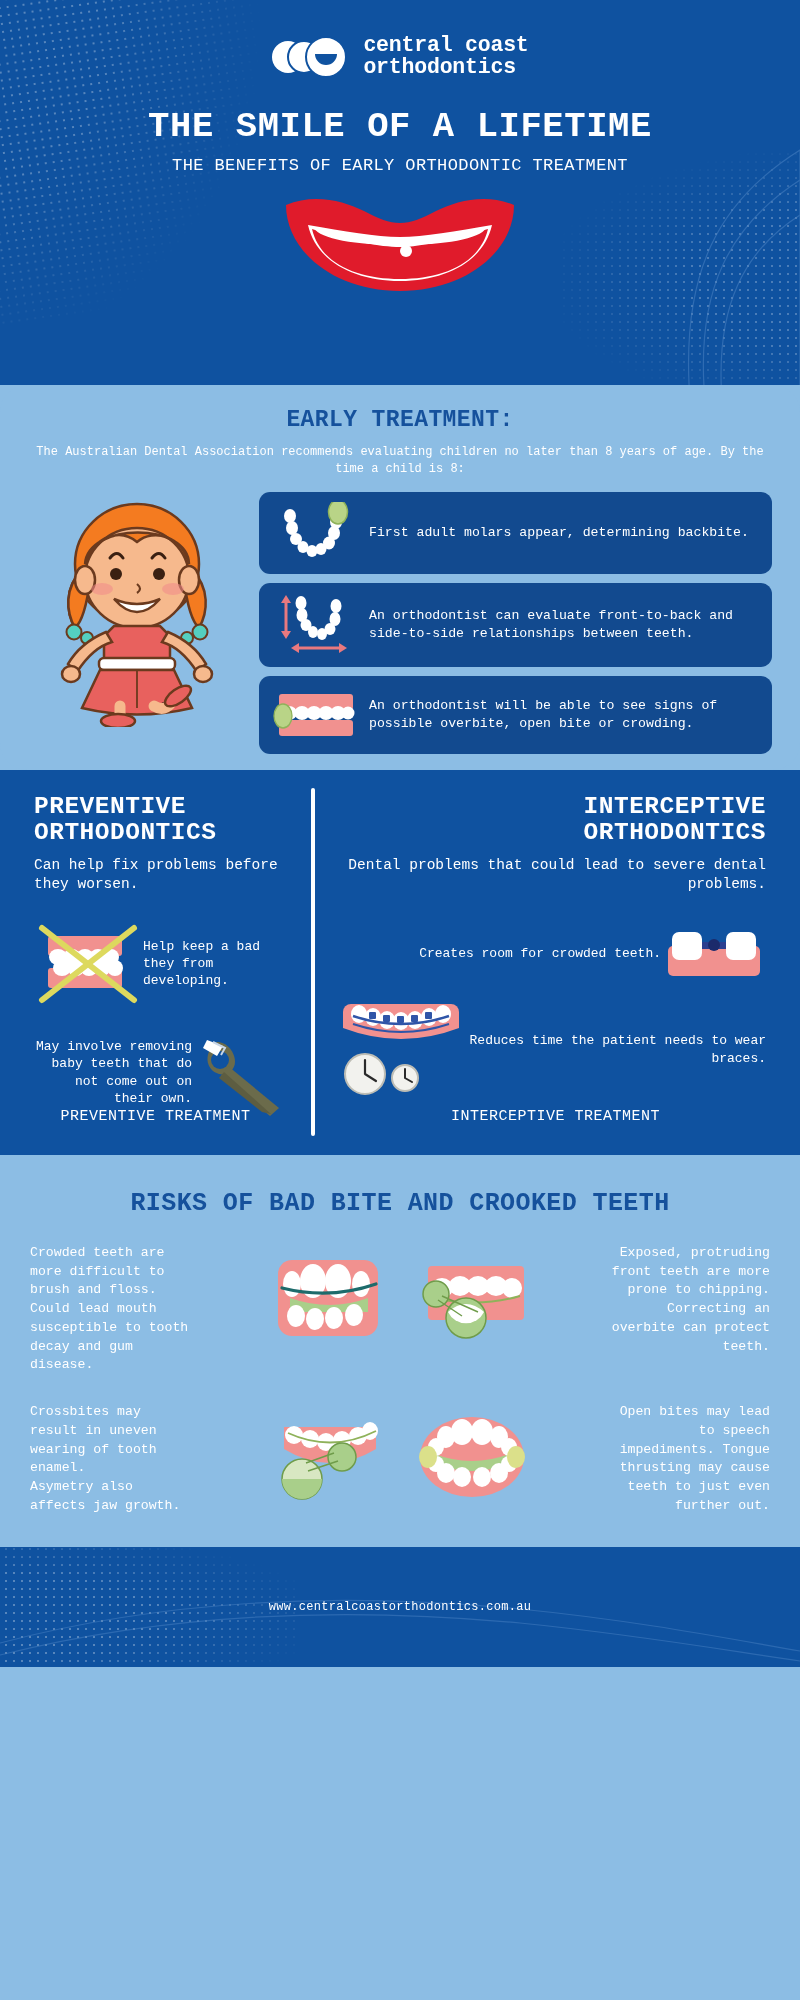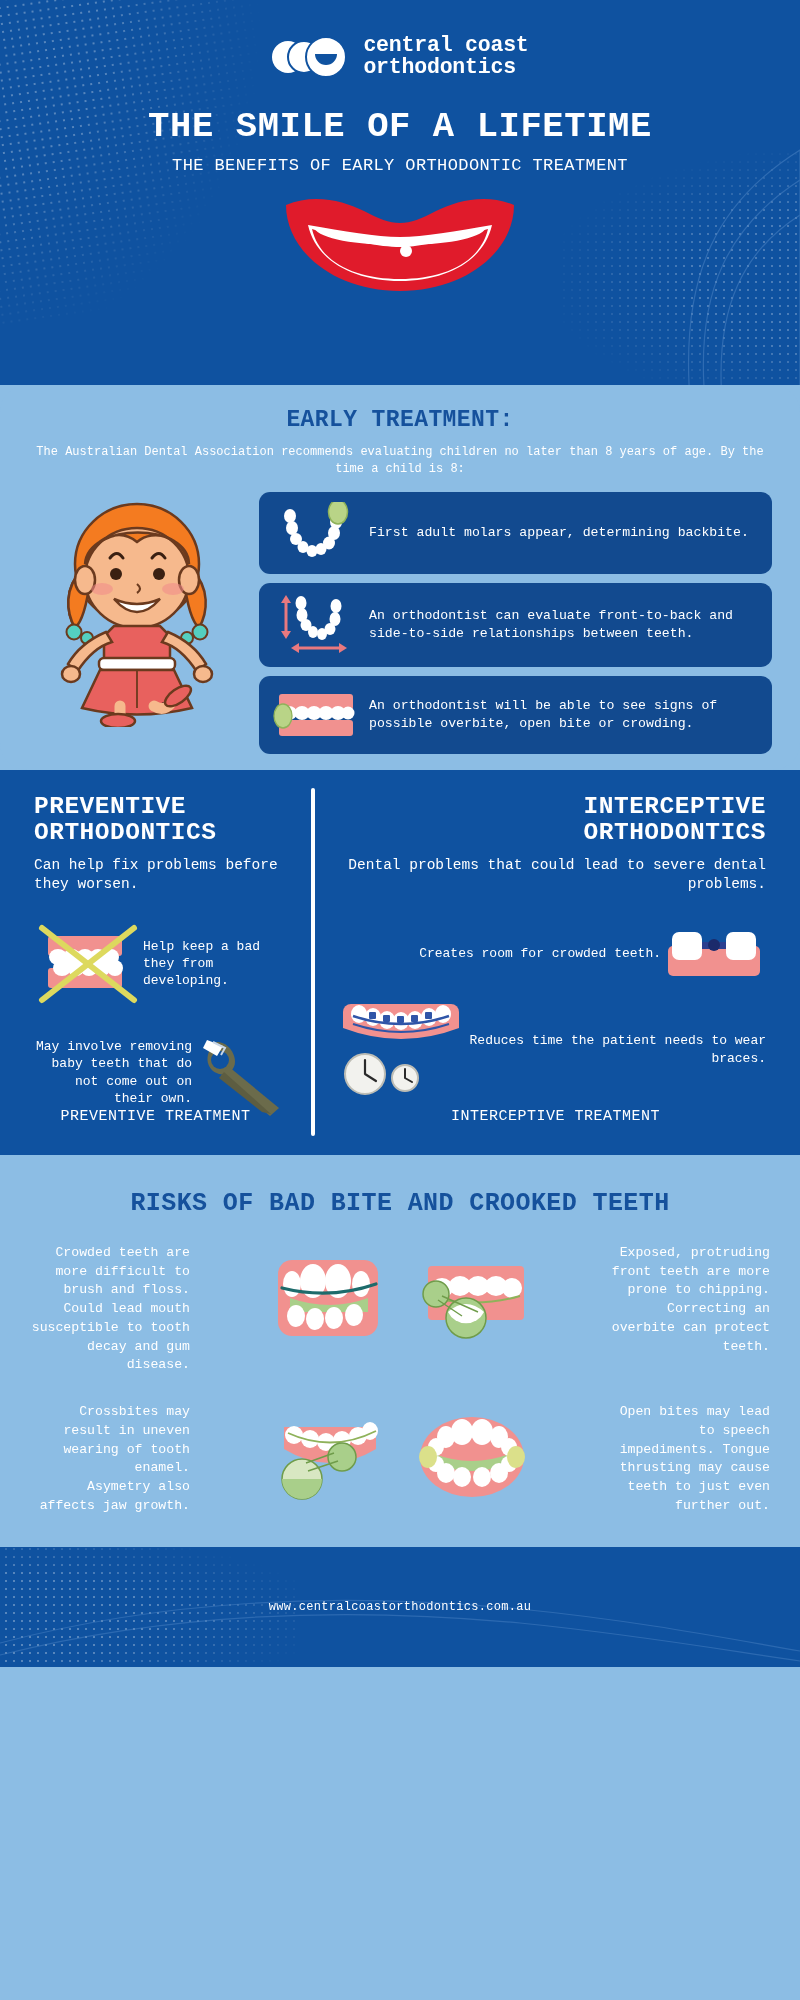--- a/index.html
+++ b/index.html
@@ -113,21 +113,21 @@
   #ip-foot { left:311px; width:489px; text-align:center; }
 
   
   #risks { height:392px; padding-top:34px; }
   #risks-heading {
     text-align:center; color:#15519c; font-weight:bold;
     font-size:25px; letter-spacing:.4px;
   }
   .risk-row { display:flex; align-items:flex-start; margin-top:26px; padding:0 30px; }
   .risk-row.second { margin-top:28px; }
-  .risk-txt { width:160px; color:#fff; font-size:13.2px; line-height:1.42; font-weight:300;text-align:right; }
+  .risk-txt { width:160px; color:#fff; font-size:13.2px; line-height:1.42; font-weight:300; }
   .risk-txt.right { text-align:right; }
   .risk-figs { flex:1; display:flex; justify-content:center; align-items:flex-start; gap:24px; padding-top:6px; }
 
   
   #footer { height:120px; display:flex; align-items:center; justify-content:center; overflow:hidden; }
   .dots-fl {
     position:absolute; left:-30px; top:-10px; width:330px; height:160px;
     background-image:radial-gradient(rgba(255,255,255,.3) 1.2px, transparent 1.3px);
     background-size:8px 8px;
     -webkit-mask-image:radial-gradient(ellipse at 0% 50%, #000 0%, #000 40%, transparent 78%);

